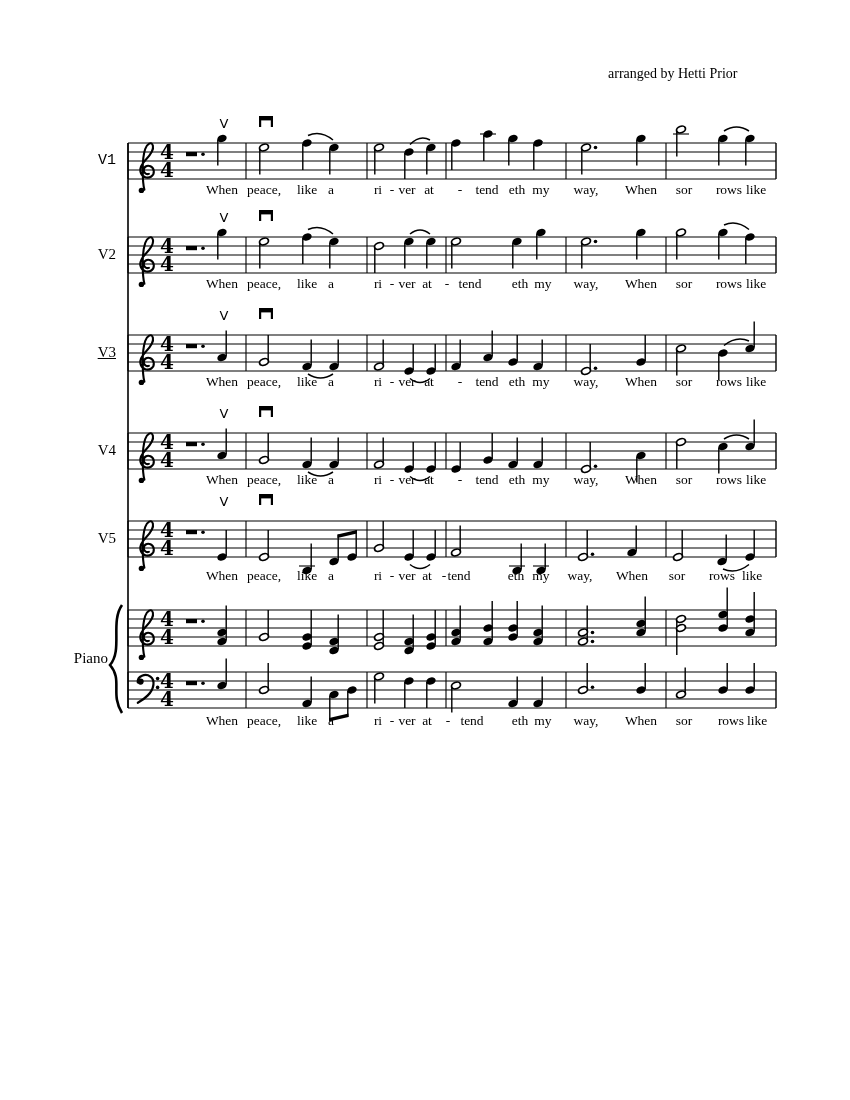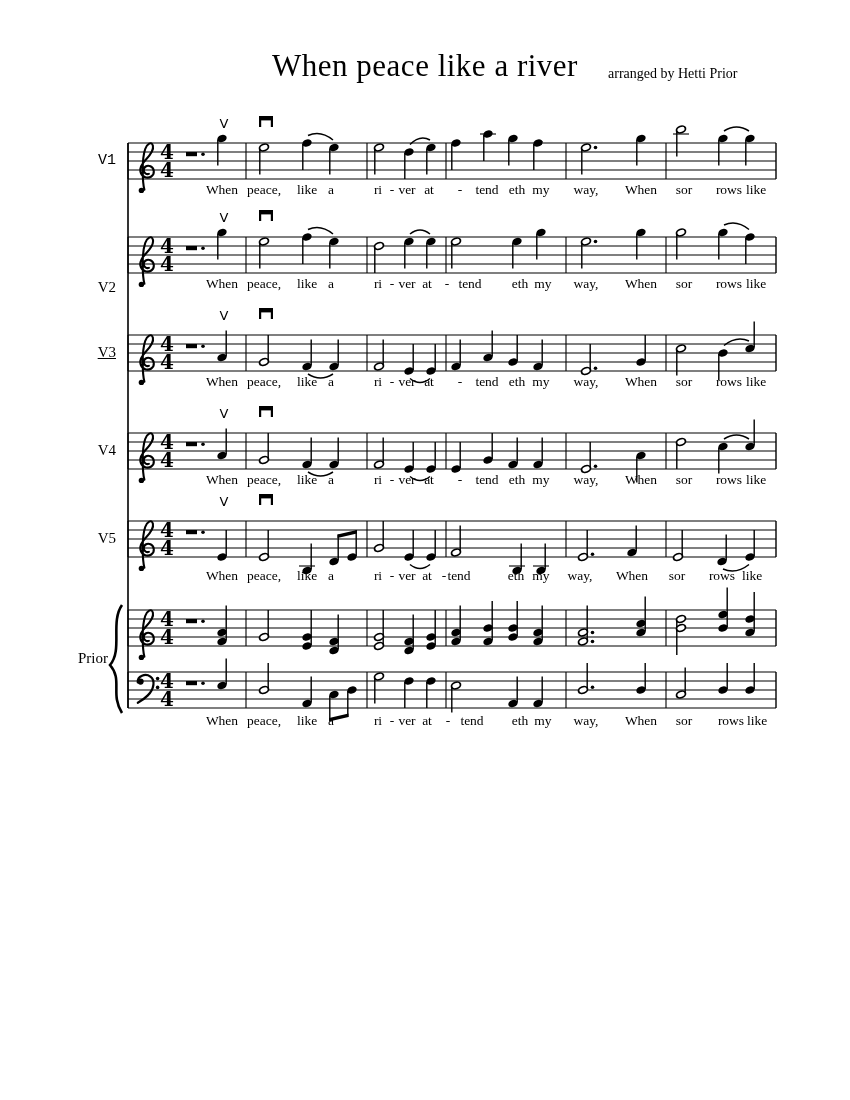--- a/index.html
+++ b/index.html
@@ -9,21 +9,20 @@
          font-size:31px;font-weight:400;white-space:nowrap;letter-spacing:0.5px;}
   .subtitle{position:absolute;left:608px;top:66px;font-size:14px;white-space:nowrap;}
   svg#score{position:absolute;left:0;top:0;}
   .staff-label{position:absolute;font-size:15px;transform:translateX(-100%);white-space:nowrap;}
   .lyric{position:absolute;font-size:13.5px;transform:translateX(-50%);white-space:nowrap;}
 </style>
 </head>
 <body>
 
 <div class="page">
-  <div class="title">When peace like a river</div>
   <div class="subtitle">arranged by Hetti Prior</div>
   <svg id="score" width="850" height="1100" viewBox="0 0 850 1100">
       <line x1="128" y1="143" x2="128" y2="708" stroke="#000" stroke-width="1.6"></line>
       <path d="M122 605 C110 622 123 650 110 665 C123 680 110 694 122 713" fill="none" stroke="#000" stroke-width="2.6"></path>
       <line x1="128" y1="143" x2="776" y2="143" stroke="#000" stroke-width="1.1"></line>
       <line x1="128" y1="152" x2="776" y2="152" stroke="#000" stroke-width="1.1"></line>
       <line x1="128" y1="161" x2="776" y2="161" stroke="#000" stroke-width="1.1"></line>
       <line x1="128" y1="170" x2="776" y2="170" stroke="#000" stroke-width="1.1"></line>
       <line x1="128" y1="179" x2="776" y2="179" stroke="#000" stroke-width="1.1"></line>
       <line x1="128" y1="143" x2="128" y2="179" stroke="#000" stroke-width="1.1"></line>
@@ -690,40 +689,40 @@
       <g>
         <line x1="727.2" y1="689" x2="727.2" y2="663" stroke="#000" stroke-width="1.4"></line>
         <ellipse cx="723" cy="690" rx="4.8" ry="3.5" fill="#000" transform="rotate(-20 723 690)"></ellipse>
       </g>
       <g>
         <line x1="754.2" y1="689" x2="754.2" y2="663" stroke="#000" stroke-width="1.4"></line>
         <ellipse cx="750" cy="690" rx="4.8" ry="3.5" fill="#000" transform="rotate(-20 750 690)"></ellipse>
       </g>
     </svg>
   <div id="textlayer">
-      <div class="staff-label" style="left: 108px; top: 650px;">Prior</div>
+      <div class="staff-label" style="left: 108px; top: 650px;">Piano</div>
       <div class="staff-label" style="left: 116px; top: 152px; font-family: Liberation Mono, monospace;">V1</div>
       <div class="lyric" style="left: 222px; top: 182px;">When</div>
       <div class="lyric" style="left: 264px; top: 182px;">peace,</div>
       <div class="lyric" style="left: 307px; top: 182px;">like</div>
       <div class="lyric" style="left: 331px; top: 182px;">a</div>
       <div class="lyric" style="left: 378px; top: 182px;">ri</div>
       <div class="lyric" style="left: 392px; top: 182px;">-</div>
       <div class="lyric" style="left: 407px; top: 182px;">ver</div>
       <div class="lyric" style="left: 429px; top: 182px;">at</div>
       <div class="lyric" style="left: 460px; top: 182px;">-</div>
       <div class="lyric" style="left: 487px; top: 182px;">tend</div>
       <div class="lyric" style="left: 517px; top: 182px;">eth</div>
       <div class="lyric" style="left: 541px; top: 182px;">my</div>
       <div class="lyric" style="left: 586px; top: 182px;">way,</div>
       <div class="lyric" style="left: 641px; top: 182px;">When</div>
       <div class="lyric" style="left: 684px; top: 182px;">sor</div>
       <div class="lyric" style="left: 729px; top: 182px;">rows</div>
       <div class="lyric" style="left: 756px; top: 182px;">like</div>
-      <div class="staff-label" style="left: 116px; top: 246px; margin-top: 33px;">V2</div>
+      <div class="staff-label" style="left: 116px; top: 246px;">V2</div>
       <div class="lyric" style="left: 222px; top: 276px;">When</div>
       <div class="lyric" style="left: 264px; top: 276px;">peace,</div>
       <div class="lyric" style="left: 307px; top: 276px;">like</div>
       <div class="lyric" style="left: 331px; top: 276px;">a</div>
       <div class="lyric" style="left: 378px; top: 276px;">ri</div>
       <div class="lyric" style="left: 392px; top: 276px;">-</div>
       <div class="lyric" style="left: 407px; top: 276px;">ver</div>
       <div class="lyric" style="left: 427px; top: 276px;">at</div>
       <div class="lyric" style="left: 447px; top: 276px;">-</div>
       <div class="lyric" style="left: 470px; top: 276px;">tend</div>

